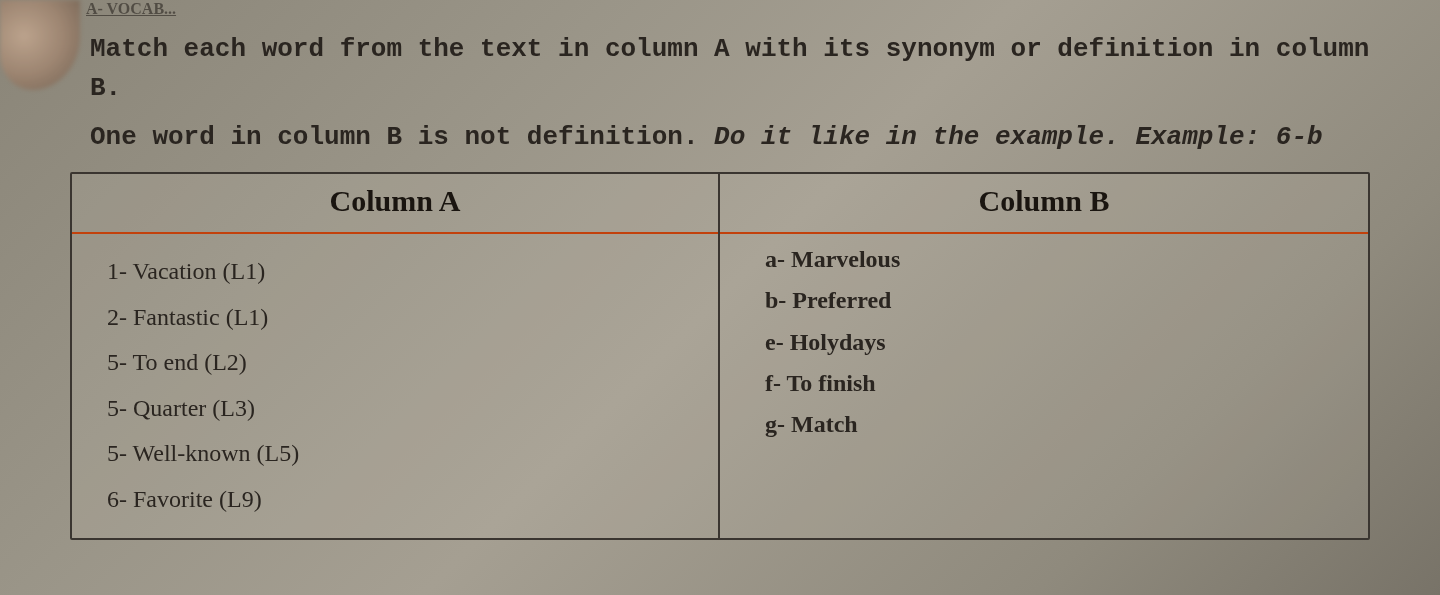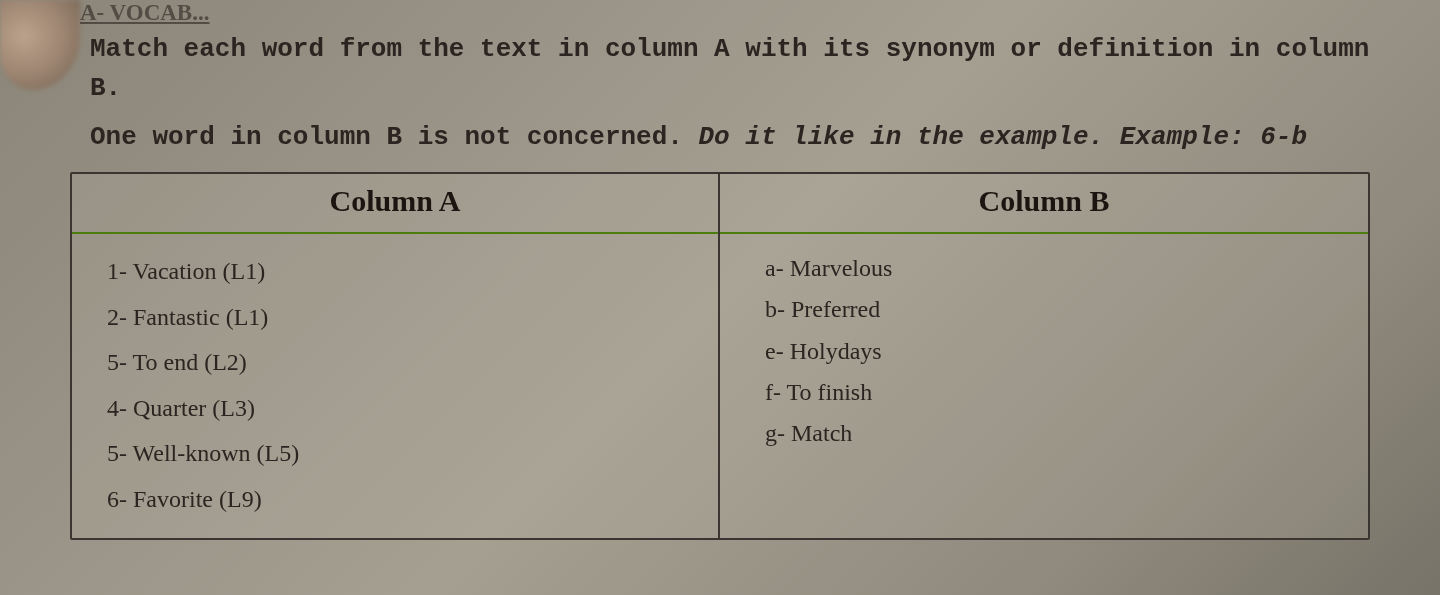--- a/index.html
+++ b/index.html
@@ -30,22 +30,22 @@
       width: 80px;
       height: 90px;
       background: radial-gradient(ellipse at 30% 40%, #c4a890 0%, #a08570 50%, #6d5a4a 100%);
       border-radius: 0 0 60% 40%;
       filter: blur(2px);
       opacity: 0.85;
     }
     .header-cut {
       position: absolute;
       top: 0;
-      left: 80px;
-      font-size: 23px;
+      left: 86px;
+      font-size: 16px;
       font-weight: bold;
       color: #2a2520;
       text-decoration: underline;
       opacity: 0.6;
     }
     .instructions {
       margin-top: 30px;
       margin-left: 50px;
       margin-right: 30px;
       color: #2a2520;
@@ -84,27 +84,28 @@
     }
     .col-a {
       border-right: 2px solid #3a3530;
     }
     .col-header {
       font-size: 30px;
       font-weight: bold;
       color: #1a1510;
       text-align: center;
       padding: 10px 0 14px 0;
-      border-bottom: 2px solid #4d7c0f;
+      border-bottom: 2px solid #c2410c;
     }
     .col-body {
       padding: 15px 41px 15px 35px;
     }
     .col-body-b {
-      padding: 14px 25px 15px 45px;
+      padding: 5px 25px 15px 45px;
+      font-weight: bold;
     }
     .item {
       font-size: 24px;
       color: #2a2520;
       line-height: 1.9;
       font-family: Georgia, 'Times New Roman', serif;
     }
     .item-b {
       font-size: 24px;
       color: #2a2520;
@@ -115,34 +116,34 @@
 </head>
 <body>
 
 <div class="page">
   <div class="finger"></div>
   <div class="header-cut">A- VOCAB...</div>
 
   <div class="instructions">
     <div class="instr-line1">Match each word from the text in column A with its synonym or definition in column B.</div>
     <div class="instr-line2">
-      <span>One word in column B is not concerned. </span>
+      <span>One word in column B is not definition. </span>
       <span class="italic">Do it like in the example. Example:</span>
       <span class="example-num"> 6-b</span>
     </div>
   </div>
 
   <div class="table-wrap">
     <div class="col col-a">
       <div class="col-header">Column A</div>
       <div class="col-body">
         <div class="item">1- Vacation (L1)</div>
         <div class="item">2- Fantastic (L1)</div>
         <div class="item">5- To end (L2)</div>
-        <div class="item">4- Quarter (L3)</div>
+        <div class="item">5- Quarter (L3)</div>
         <div class="item">5- Well-known (L5)</div>
         <div class="item">6- Favorite (L9)</div>
       </div>
     </div>
     <div class="col">
       <div class="col-header">Column B</div>
       <div class="col-body-b">
         <div class="item-b">a-  Marvelous</div>
         <div class="item-b">b-  Preferred</div>
         <div class="item-b">e-  Holydays</div>

